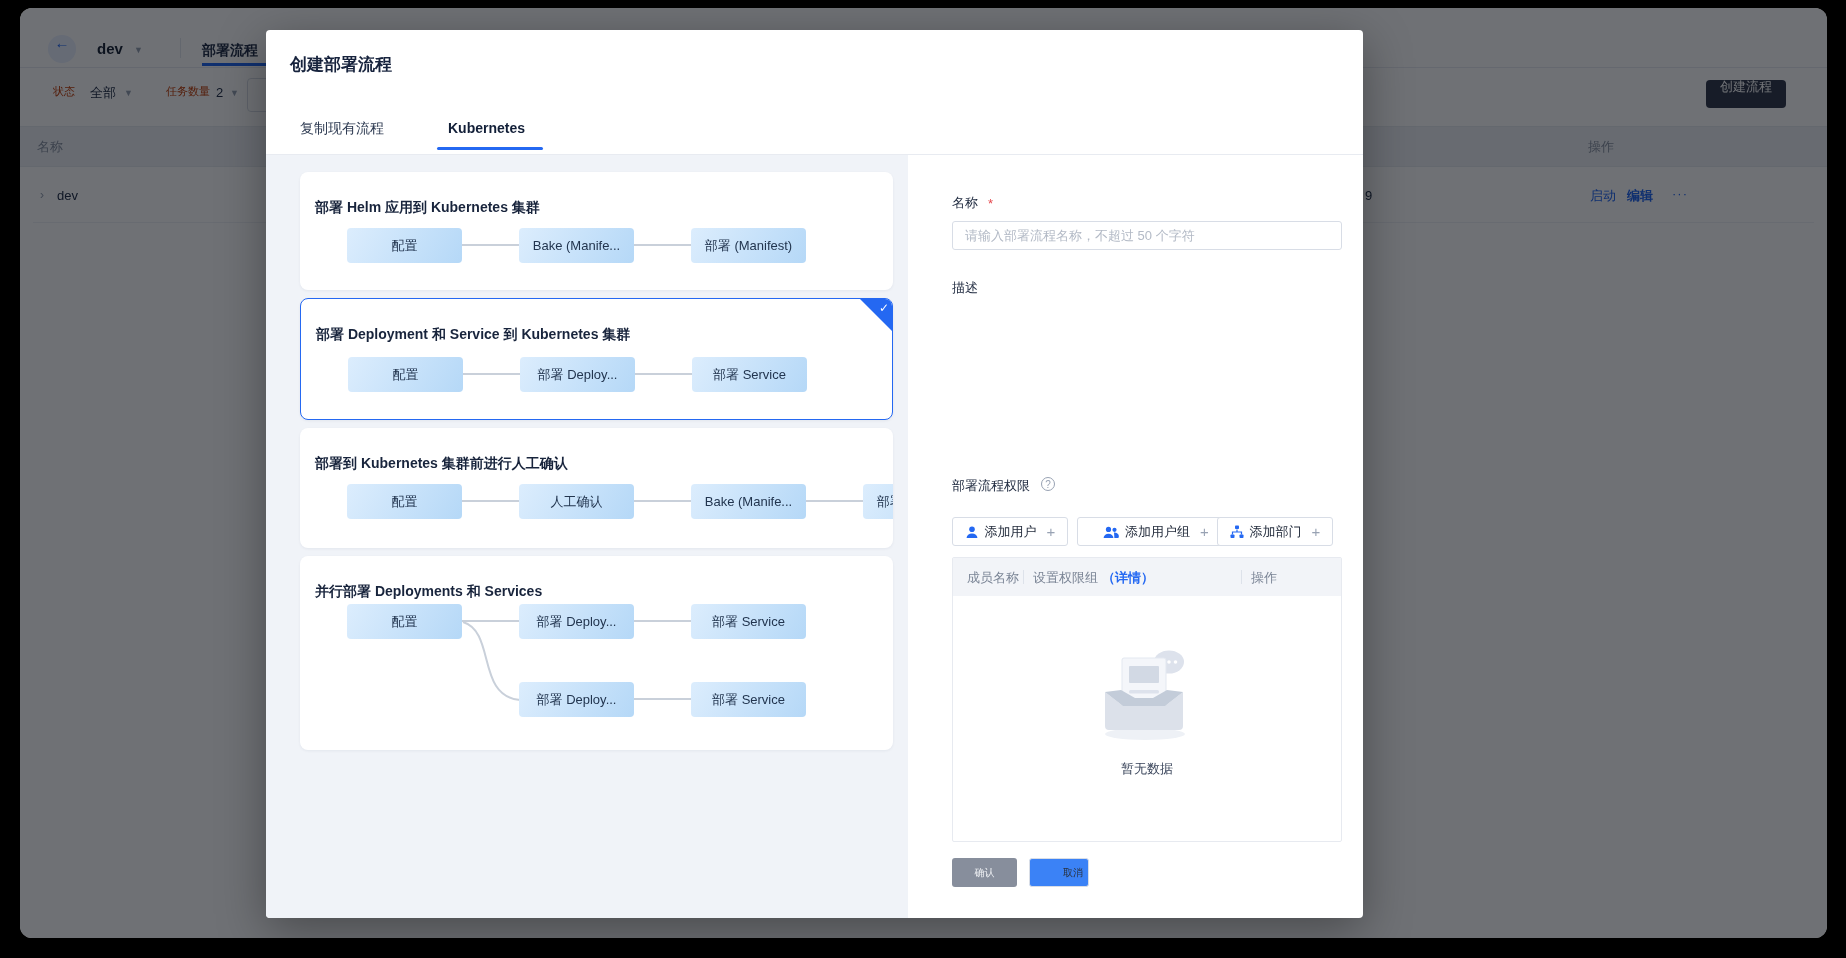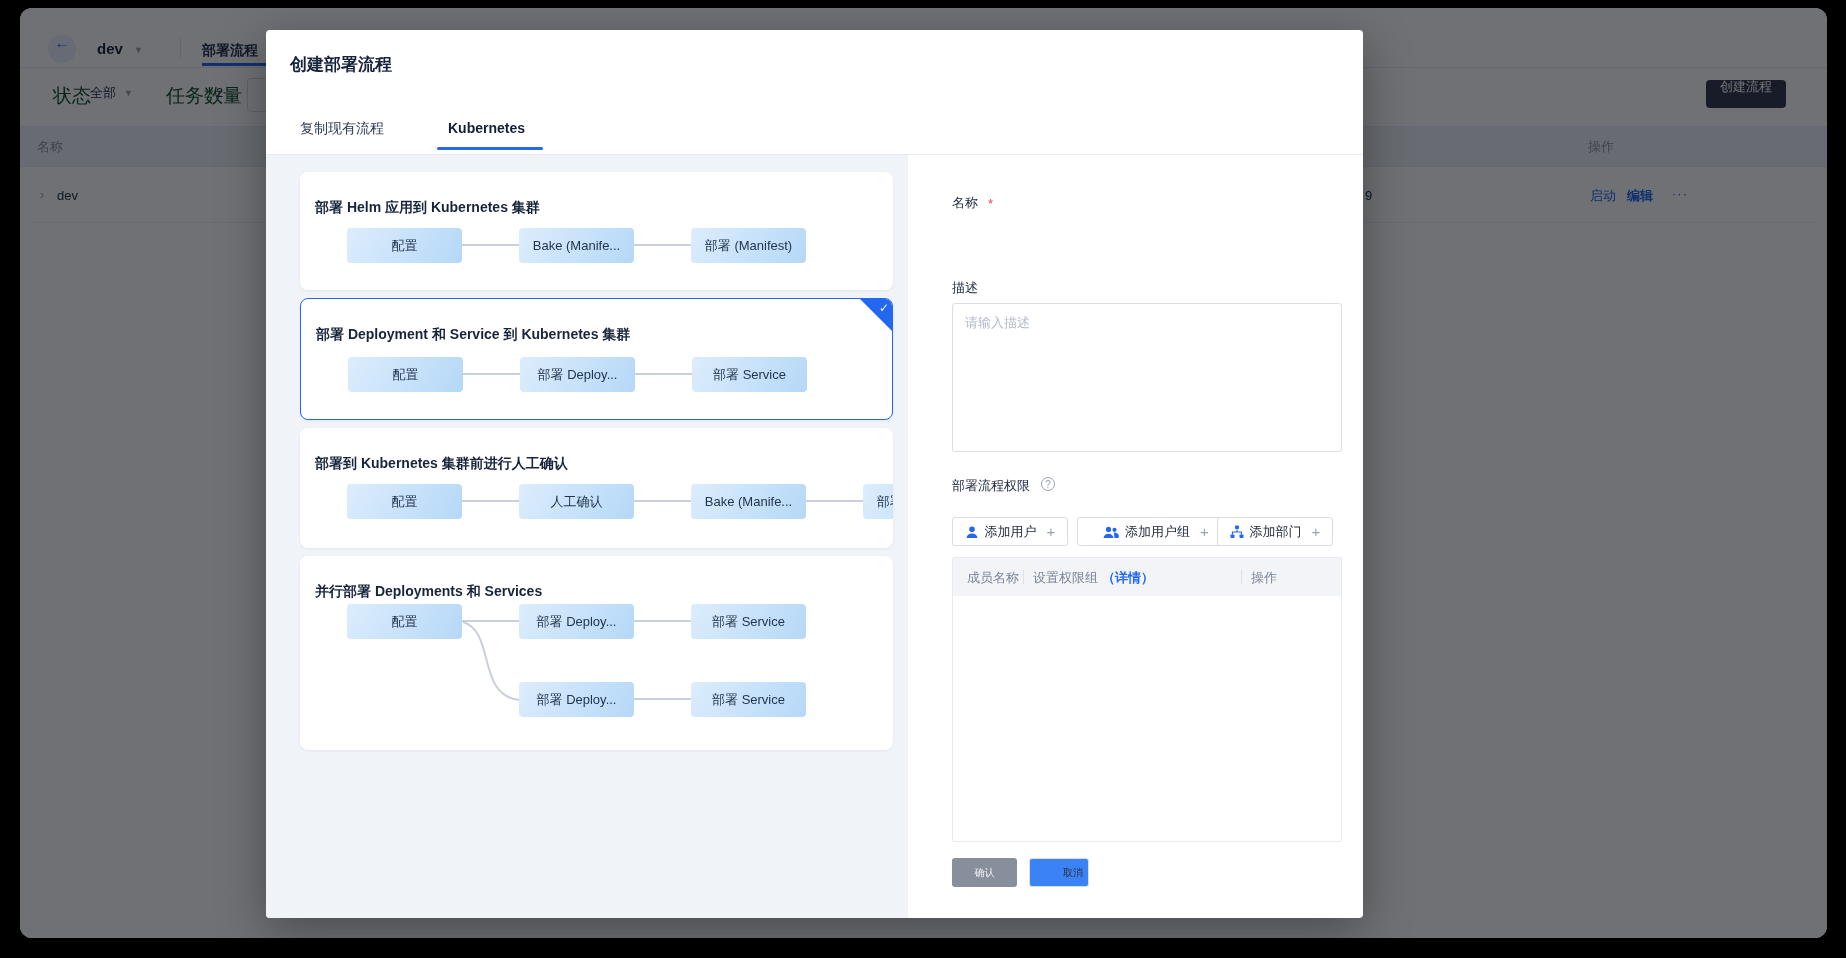--- a/index.html
+++ b/index.html
@@ -13,21 +13,21 @@
   #page .abs { position:absolute; line-height:1; white-space:nowrap; }
   #topbar-border { position:absolute; left:0; top:59px; width:100%; height:1px; background:#e7eaf0; }
   #back-btn { left:28px; top:27px; width:28px; height:28px; border-radius:50%;
               background:#e9f0fe; color:#2468f2; font-size:15px; text-align:center; line-height:28px; }
   #proj-name { left:77px; top:33px; font-size:15px; font-weight:700; color:#1b2537; }
   .caret { color:#98a2b3; font-size:9px; }
   #proj-caret { left:114px; top:38px; }
   #top-vdiv { left:160px; top:30px; width:1px; height:20px; background:#e3e7ee; }
   #bg-tab { left:182px; top:35px; font-size:14px; font-weight:600; color:#25324a; }
   #bg-tab-underline { left:182px; top:55px; width:82px; height:3px; background:#2468f2; }
-  .filter-label { font-size:19px; color:#14532d; }
+  .filter-label { font-size:11px; color:#c2410c; }
   .filter-value { font-size:13px; color:#25324a; }
   #search-box { left:227px; top:70px; width:290px; height:34px; background:#fff;
                 border:1px solid #d8dde6; border-radius:4px; }
   #create-btn { left:1686px; top:72px; width:80px; height:28px; background:#343b4d; color:#fff;
                 font-size:13px; border-radius:4px; text-align:center; line-height:28px; }
   #thead-band { left:0; top:118px; width:1807px; height:41px; background:#eef1f5;
                 border-top:1px solid #e5e9ef; border-bottom:1px solid #e5e9ef; }
   .th-text { font-size:13px; color:#8a93a3; }
   .row-link { font-size:13px; color:#2468f2; }
   #row-sep { left:13px; top:214px; width:1781px; height:1px; background:#eef1f5; }
@@ -174,22 +174,22 @@
       <div class="node" style="left:219px;top:48px;">部署 Deploy...</div>
       <div class="conn" style="left:334px;top:64px;width:57px;"></div>
       <div class="node" style="left:391px;top:48px;">部署 Service</div>
       <div class="node" style="left:219px;top:126px;">部署 Deploy...</div>
       <div class="conn" style="left:334px;top:142px;width:57px;"></div>
       <div class="node" style="left:391px;top:126px;">部署 Service</div>
     </div>
 
     <div class="abs form-label" style="left:686px;top:166px;">名称</div>
     <div class="abs req-star" style="left:722px;top:167px;">*</div>
+    <input class="txt-input" style="left: 686px; top: 191px; width: 390px; height: 29px;" placeholder="请输入部署流程名称，不超过 50 个字符">
     <div class="abs form-label" style="left:686px;top:251px;">描述</div>
-    <textarea id="desc-area" style="left: 686px; top: 273px; width: 390px; height: 149px;" placeholder="请输入描述"></textarea>
 
     <div class="abs form-label" style="left:686px;top:449px;">部署流程权限</div>
     <div id="help-icon" style="left:775px;top:447px;">?</div>
 
     <div class="add-btn" style="left:686px;top:487px;width:116px;">
       <svg width="14" height="14" viewBox="0 0 14 14">
           <circle cx="7" cy="4.2" r="2.8" fill="#2468f2"></circle>
           <path d="M1.6 13 a5.4 4.6 0 0 1 10.8 0 z" fill="#2468f2"></path>
         </svg>
       <span>添加用户</span>
@@ -218,18 +218,35 @@
 
     <div id="perm-table">
       <div id="perm-thead">
         <div class="pth" style="left:14px;">成员名称</div>
         <div class="vsep" style="left:70px;"></div>
         <div class="pth" style="left:80px;">设置权限组</div>
         <div class="pth pth-link" style="left:149px;">（详情）</div>
         <div class="vsep" style="left:288px;"></div>
         <div class="pth" style="left:298px;">操作</div>
       </div>
+      <div id="empty-wrap">
+        <svg width="100" height="96" viewBox="0 0 100 96">
+          <ellipse cx="48" cy="88" rx="40" ry="6" fill="#eef1f6"></ellipse>
+          <ellipse cx="72" cy="16" rx="15" ry="11.5" fill="#dde2ec"></ellipse>
+          <path d="M62 25 L60 32 L69 27 z" fill="#dde2ec"></path>
+          <circle cx="65.5" cy="16" r="1.8" fill="#fff"></circle>
+            <circle cx="72" cy="16" r="1.8" fill="#fff"></circle>
+            <circle cx="78.5" cy="16" r="1.8" fill="#fff"></circle>
+          <rect x="25" y="12" width="44" height="58" rx="2" fill="#f4f6fa" stroke="#e3e8f0"></rect>
+          <rect x="32" y="20" width="30" height="17" rx="1" fill="#d2d9e4"></rect>
+          <rect x="32" y="44" width="30" height="3.5" rx="1.5" fill="#dde2ec"></rect>
+          <rect x="32" y="52" width="30" height="3.5" rx="1.5" fill="#dde2ec"></rect>
+          <path d="M8 46 L26 60 H68 L86 46 V80 a4 4 0 0 1 -4 4 H12 a4 4 0 0 1 -4 -4 z" fill="#dce1ea"></path>
+          <path d="M8 46 L26 60 H68 L86 46 L70 44 L56 52 H38 L24 44 z" fill="#c3ccd9"></path>
+        </svg>
+        <div id="empty-text">暂无数据</div>
+      </div>
     </div>
 
     <div class="m-btn" id="confirm-btn">确认</div>
     <div class="m-btn" id="cancel-btn">取消</div>
   </div>
 </div>
 
 </body></html>

